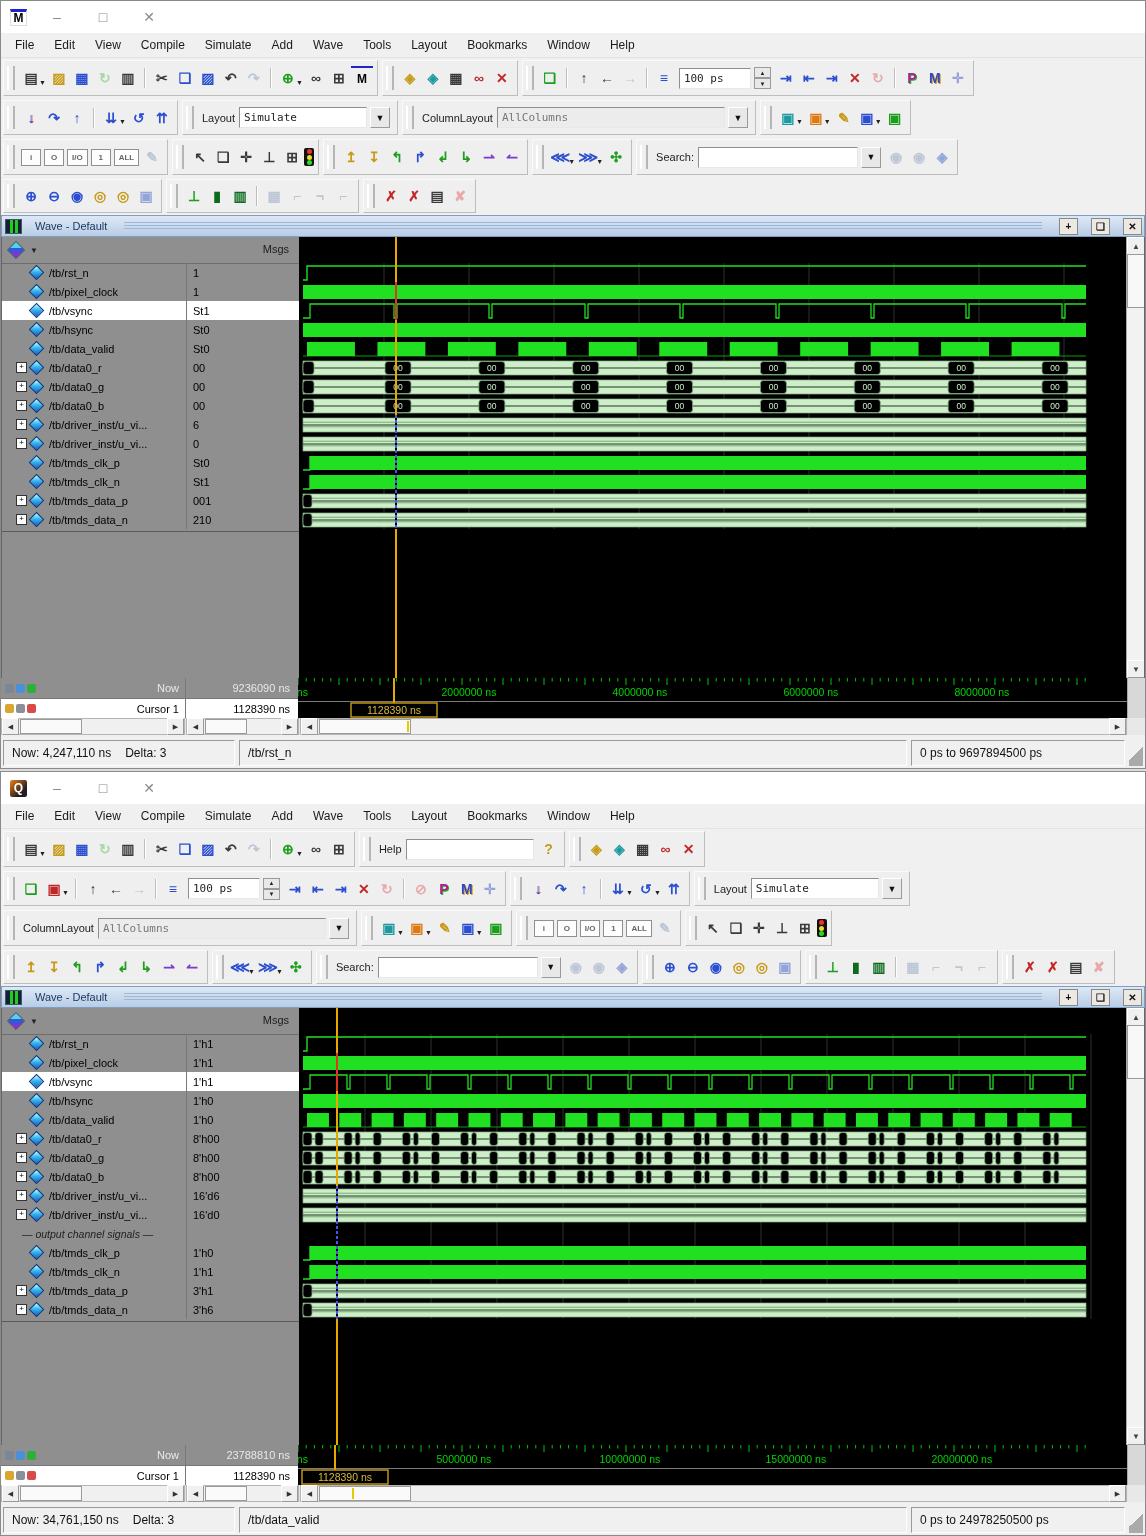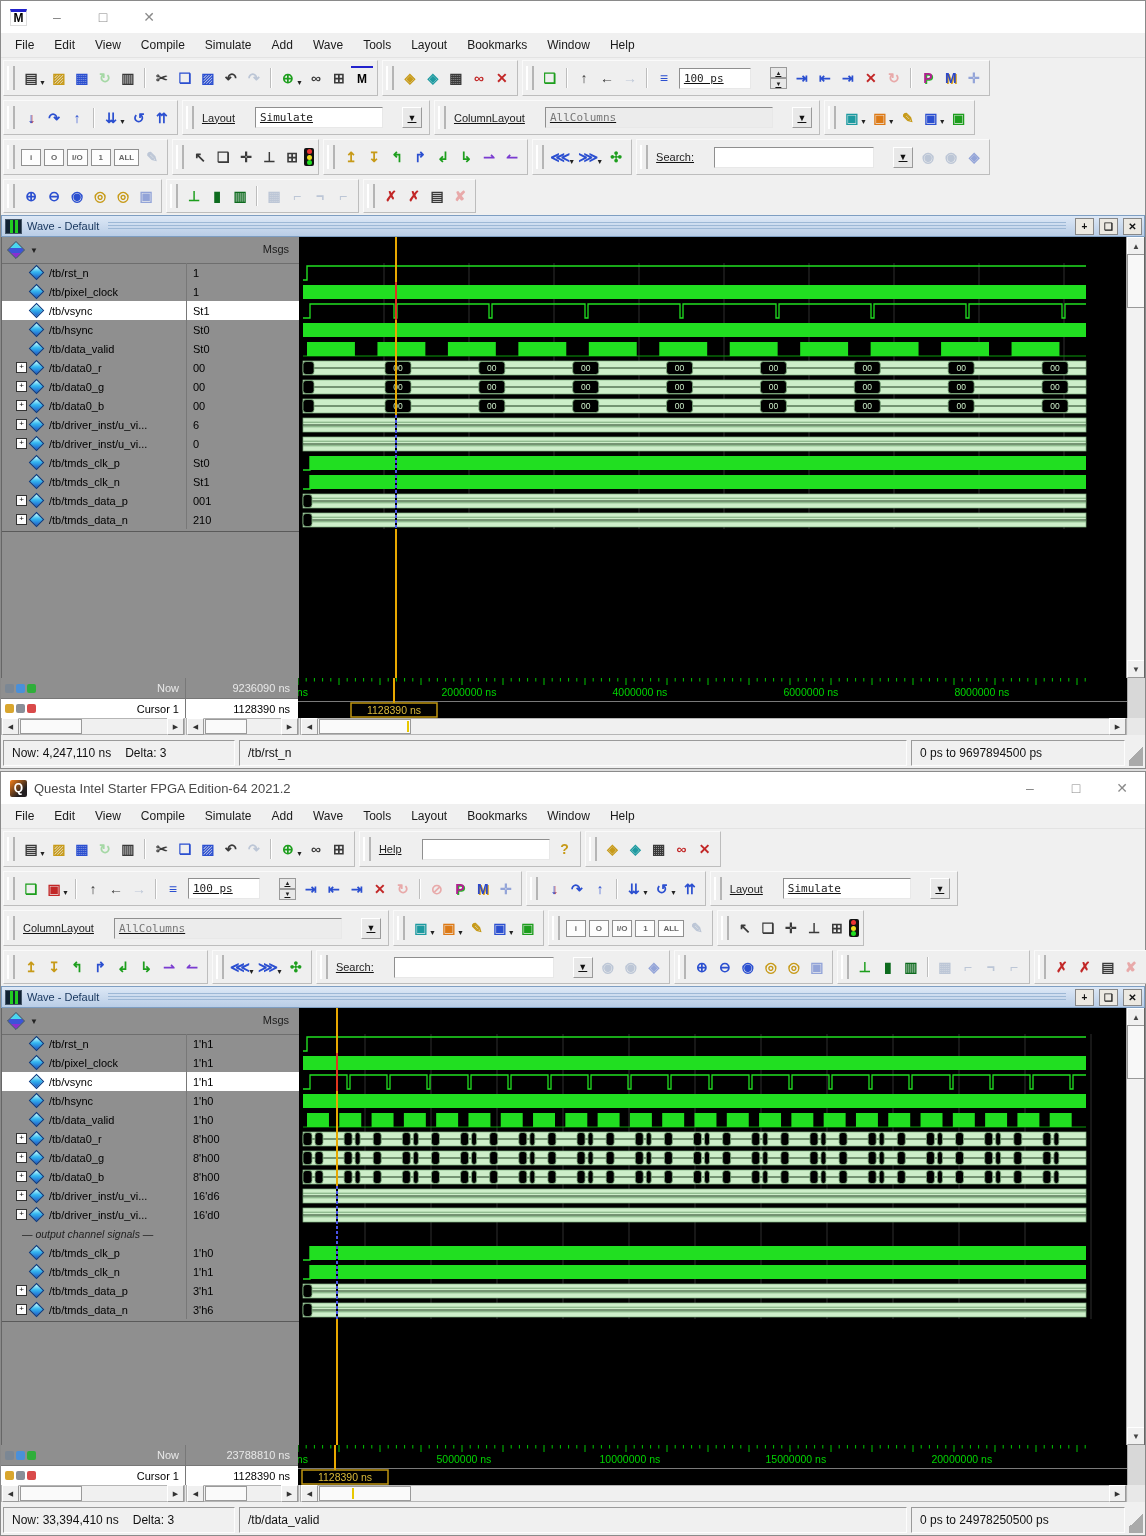--- a/index.html
+++ b/index.html
@@ -30,30 +30,30 @@
   .tbsep{width:0;height:20px;border-left:1px solid #bdbdbd;border-right:1px solid #fff;margin:0 4px;}
   .tbcaret{font-size:7px;color:#222;margin:8px 1px 0 -3px;}
   .boxic{font-size:8px;font-weight:bold;border:1px solid #909090;background:#fdfdfd;color:#666;padding:3px 4px;margin:0 1px;min-width:10px;text-align:center;}
   .c-dk{color:#3a3a3a}.c-blue{color:#2b4fd0}.c-bluep{color:#93a4d8}.c-rb{color:#2b4fd0;text-shadow:1px 0 #cc3333}
   .c-grn{color:#1d9e1d}.c-pgrn{color:#a5d8a5}.c-gold{color:#c79a18}.c-red{color:#c22727}.c-redp{color:#e8a9a9}
   .c-pale{color:#bcc6d6}.c-teal{color:#1d9aa0}.c-orange{color:#dd7a16}.c-purp{color:#7a3bd0}
   .c-zm{color:#2b4fd0}.c-dgrn{color:#0d6b1e}.c-cp{color:#b02090;text-shadow:1px 1px #2bb52b}.c-cm{color:#2d48c9;text-shadow:1px 1px #d9a016}
   .c-mlogo{color:#000;border-top:2px solid #2222cc;font-size:12px;}
   .traffic{width:10px;height:18px;background:#111;border-radius:2px;display:flex;flex-direction:column;align-items:center;justify-content:space-evenly;}
   .traffic i{width:5px;height:5px;border-radius:50%;display:block;}
-  .widget{display:flex;align-items:center;gap:20px;margin:0 3px;text-decoration:underline;}
+  .widget{display:flex;align-items:center;gap:4px;margin:0 3px;}
   .wlabel{font-size:11px;color:#222;}
   .wfield{background:#fff;border:1px solid;border-color:#8f8f8f #e8e8e8 #e8e8e8 #8f8f8f;height:19px;display:flex;align-items:center;padding:0 4px;font-family:"DejaVu Sans Mono",monospace;font-size:11px;color:#222;}
   .wfield.gray{color:#777;background:#ececec;}
   .ddbtn{width:18px;height:19px;background:#e8e8e8;border:1px solid;border-color:#fff #9a9a9a #9a9a9a #fff;display:flex;align-items:center;justify-content:center;font-size:9px;color:#111;margin-left:-1px;}
   .spinb{display:flex;flex-direction:column;margin-left:-1px;}
   .spinb span{width:15px;height:9px;background:#e8e8e8;border:1px solid #9a9a9a;font-size:6px;display:flex;align-items:center;justify-content:center;color:#222;}
 
   
-  .wphdr{height:20px;flex:0 0 auto;background:linear-gradient(#dde8f6,#b9cde6);border:1px solid #7e9ec2;display:flex;align-items:center;padding:0 2px 0 3px;gap:5px;}
+  .wphdr{height:20px;flex:0 0 auto;background:linear-gradient(#dde8f6,#b9cde6);border:1px solid #7e9ec2;display:flex;align-items:center;padding:0 2px 0 3px;gap:13px;}
   .wpicon{width:15px;height:13px;background:linear-gradient(90deg,#123 25%,#2c2 25%,#2c2 45%,#123 45%,#123 60%,#2c2 60%,#2c2 80%,#123 80%);border:1px solid #456;}
   .wptitle{font-size:11px;color:#16355c;white-space:nowrap;}
   .wpstripes{flex:1;height:9px;margin:0 4px;background:repeating-linear-gradient(#9db8d6 0 1px,transparent 1px 3px);}
   .wpbtn{width:17px;height:15px;background:#ece9e2;border:1px solid #888;display:flex;align-items:center;justify-content:center;font-size:10px;font-weight:bold;color:#111;}
 
   
   .wbody{position:relative;flex:1;background:#8f8f8f;overflow:hidden;border-left:1px solid #666;border-right:1px solid #666;}
   .listhdr{position:absolute;left:0;top:0;width:297px;height:26px;background:#8f8f8f;border-bottom:1px solid #6e6e6e;display:flex;align-items:center;}
   .treeicon{width:14px;height:14px;margin-left:6px;background:linear-gradient(135deg,#49d6f0 0 40%,#3c53d8 40% 70%,#8a2fd0 70%);transform:rotate(45deg) scale(.8);border:1px solid #246;}
   .hdrcaret{font-size:8px;color:#222;margin-left:6px;}
@@ -877,21 +877,20 @@
       </div>
     <div class="sbox sb2">/tb/rst_n</div>
     <div class="sbox sb3">0 ps to 9697894500 ps</div>
     <div class="grip"></div>
   </div>
 </div>
 
 <div class="win" id="win2">
   <div class="titlebar">
     <div class="appicon q-logo">Q</div>
-    <div class="wtitle">Questa Intel Starter FPGA Edition-64 2021.2</div>
     <div class="winbtns">
       <div class="winbtn">–</div>
       <div class="winbtn">□</div>
       <div class="winbtn">✕</div>
     </div>
   </div>
   <div class="menubar">
       <div class="menu">File</div>
       <div class="menu">Edit</div>
       <div class="menu">View</div>
@@ -1744,20 +1743,20 @@
       <div class="hs hs3">
         <div class="hsbtn">◀</div>
         <div class="hsthumb" style="width:90px"></div>
         <div class="hsmark" style="left: 51px;"></div>
         <div class="hsbtn" style="margin-left: auto;">▶</div>
       </div>
       <div class="hscorner"></div>
     </div>
   <div class="statusbar">
     <div class="sbox sb1">
-        <span>Now: 33,394,410 ns</span>
+        <span>Now: 34,761,150 ns</span>
         <span>Delta: 3</span>
       </div>
     <div class="sbox sb2">/tb/data_valid</div>
     <div class="sbox sb3">0 ps to 24978250500 ps</div>
     <div class="grip"></div>
   </div>
 </div>
 
 </body></html>

